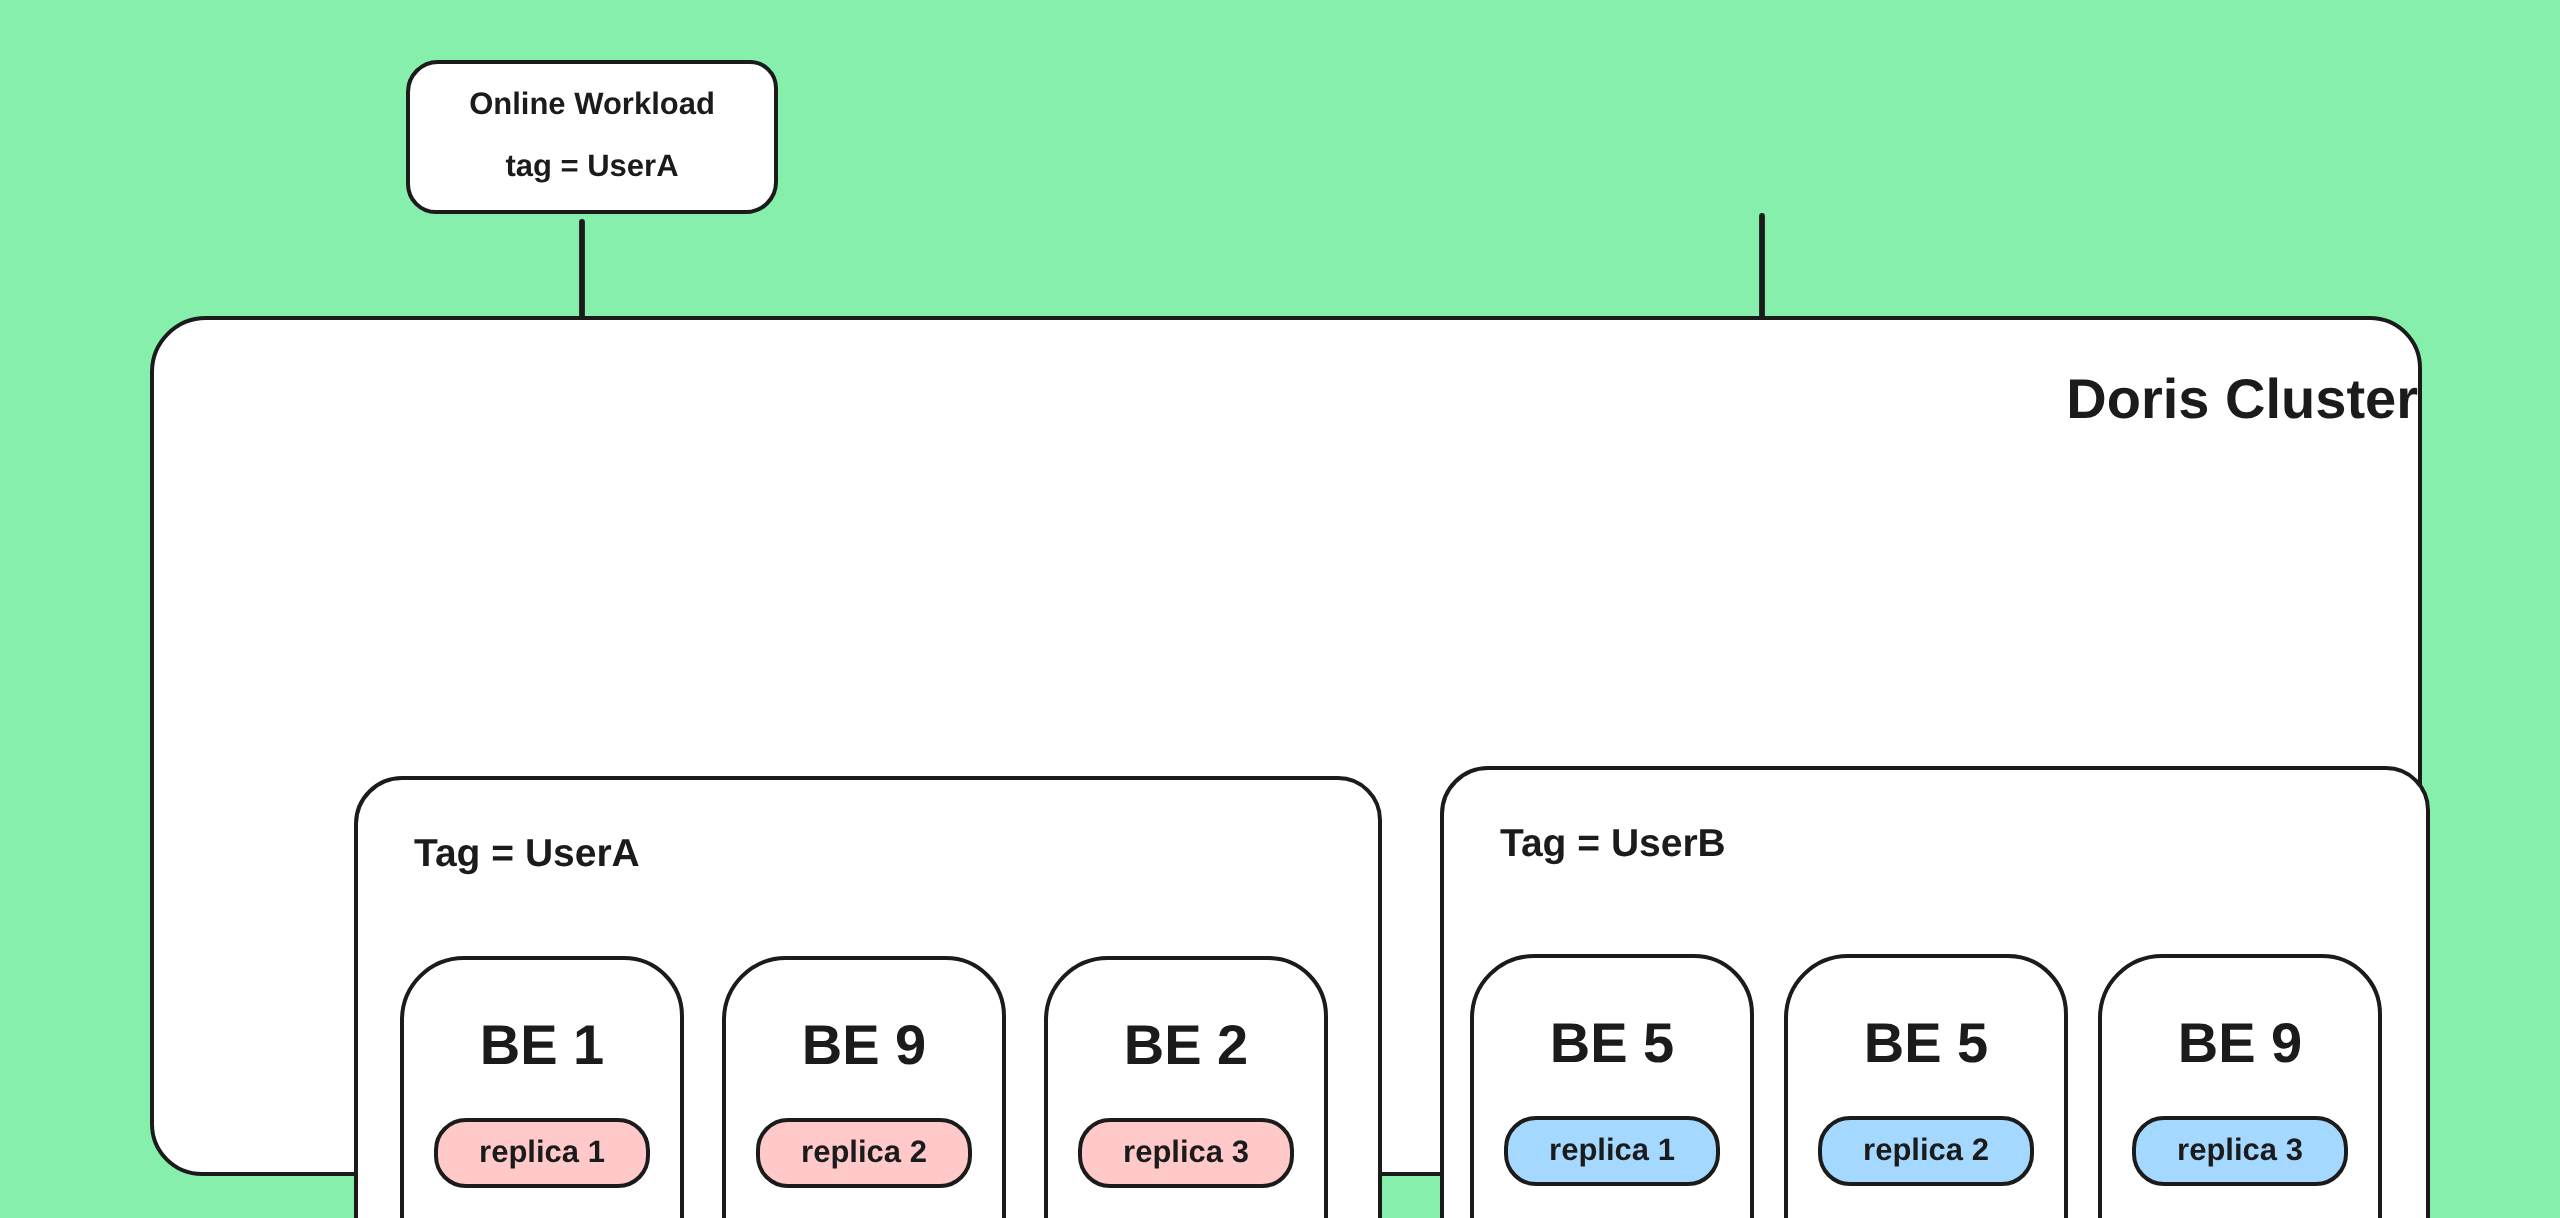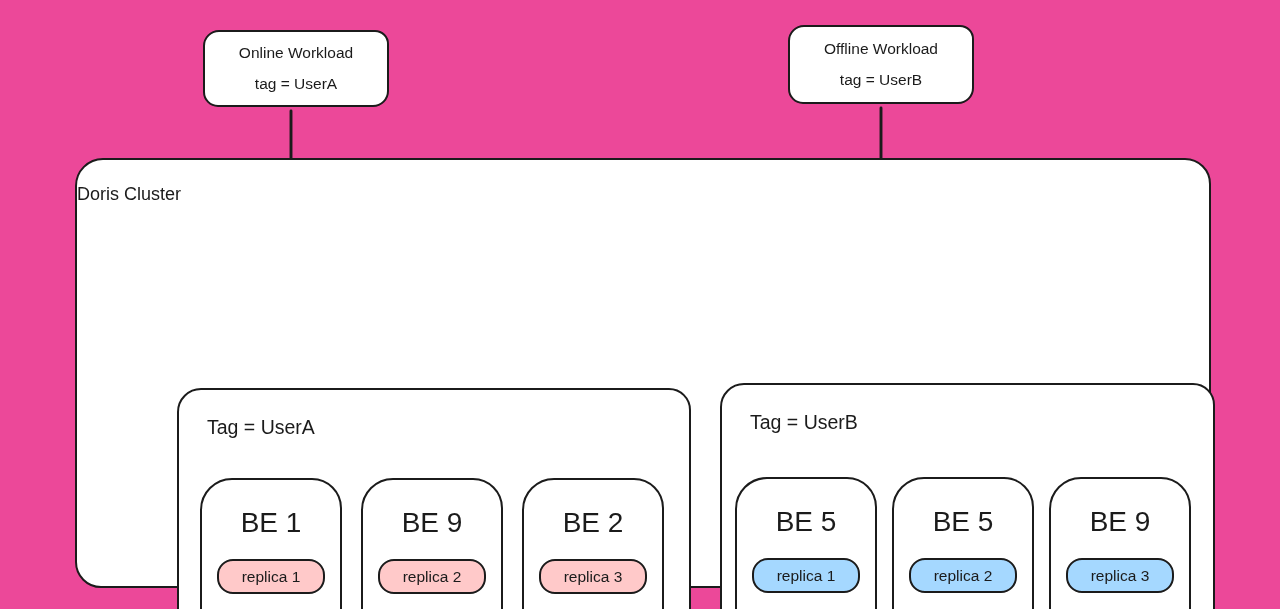--- a/index.html
+++ b/index.html
@@ -1,35 +1,35 @@
 <!DOCTYPE html>
 <html><head>
 <meta charset="utf-8">
 <style>
   html,body{margin:0;padding:0;background:#ffffff;}
   #canvas{
-    position:relative;width:1280px;height:609px;background:#ec4899;overflow:hidden;
-    font-family:"Liberation Sans","DejaVu Sans",sans-serif;color:#1b1b1b;
+    position:relative;width:1280px;height:609px;background:#86efac;overflow:hidden;
+    font-family:"Liberation Sans","DejaVu Sans",sans-serif;color:#1b1b1b;font-weight:bold;
   }
   .sketch{border:2.6px solid #1b1b1b;background:#ffffff;box-sizing:border-box;}
   
   .bubble{
     position:absolute;border-radius:16px 14px 16px 15px;
     display:flex;flex-direction:column;align-items:center;justify-content:center;gap:13px;
     border-width:2.8px;
   }
   .bubble .line1{font-size:15.5px;}
   .bubble .line2{font-size:15.5px;}
   
   #cluster{
     position:absolute;left:75px;top:158px;width:1136px;height:430px;
     border-radius:28px 26px 30px 26px;
   }
   #cluster-title{
-    position:absolute;left:0;top:24px;width:100%;text-align:left;font-size:18px;
+    position:absolute;left:0;top:24px;width:100%;text-align:right;font-size:28px;
   }
   
   .group{position:absolute;border-radius:24px 22px 24px 22px;}
   #group-a{left:100px;top:228px;width:514px;height:329px;}
   #group-b{left:643px;top:223px;width:495px;height:334px;}
   .group-label{position:absolute;left:28px;top:26px;font-size:19.5px;}
   .nodes{position:absolute;display:flex;}
   #group-a .nodes{left:21px;top:88px;gap:19px;}
   #group-b .nodes{left:13px;top:92px;gap:15px;}
   
@@ -50,24 +50,20 @@
 </head>
 <body>
 
 <div id="canvas">
 
   <div class="sketch bubble" style="left:203px;top:30px;width:186px;height:77px;">
     <span class="line1">Online Workload</span>
     <span class="line2">tag = UserA</span>
   </div>
 
-  <div class="sketch bubble" style="left:788px;top:25px;width:186px;height:79px;">
-    <span class="line1">Offline Workload</span>
-    <span class="line2">tag = UserB</span>
-  </div>
 
   <svg id="arrows" viewBox="0 0 1280 609">
     <g stroke="#1b1b1b" stroke-width="2.9" fill="none" stroke-linecap="round" stroke-linejoin="round">
       <g>
         <line x1="291" y1="111" x2="291" y2="218"></line>
         <polyline points="280,196 291,220 302,196"></polyline>
       </g>
       <g>
         <line x1="881" y1="108" x2="881" y2="216"></line>
         <polyline points="870,194 881,218 892,194"></polyline>

